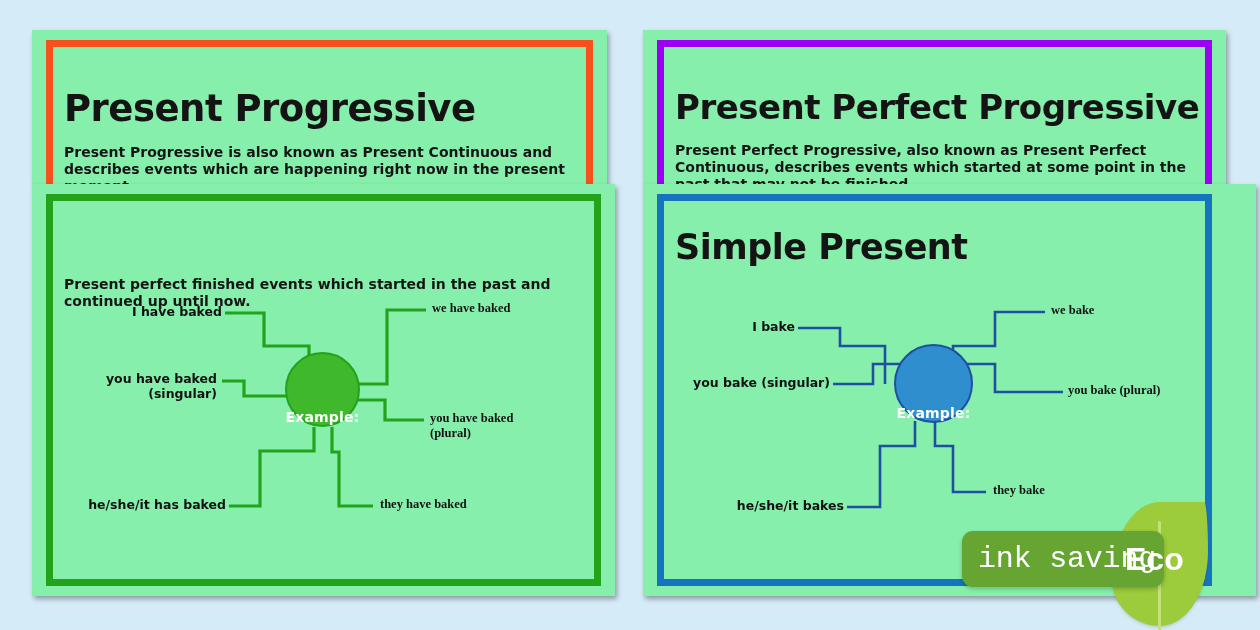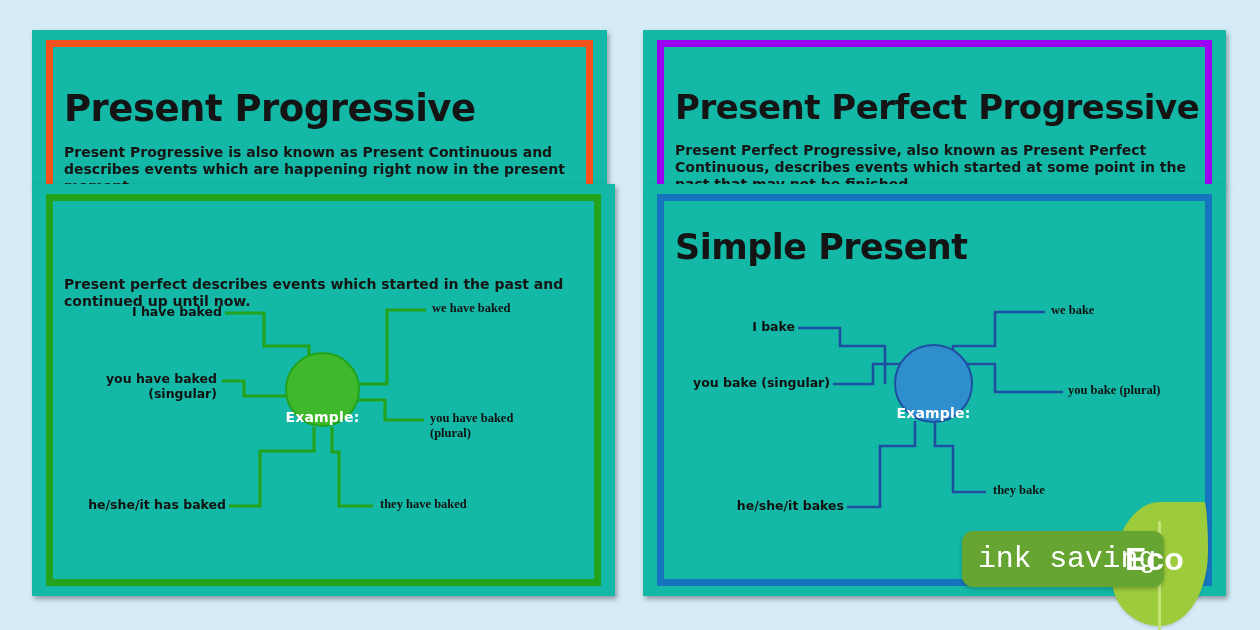--- a/index.html
+++ b/index.html
@@ -6,21 +6,21 @@
   body{
     width:1260px;height:630px;overflow:hidden;
     background:#d5ecf8;
     font-family:"DejaVu Sans", sans-serif;
   }
   #stage{position:relative;width:1260px;height:630px;}
 
   
   .card{
     position:absolute;
-    background:#14b8a6;
+    background:#86efac;
     box-shadow:2px 3px 5px rgba(0,0,0,.35);
     overflow:hidden;
   }
   .card .inner-frame{
     position:absolute;
     border-style:solid;
     box-sizing:border-box;
   }
   .card .content{
     position:absolute;
@@ -156,21 +156,21 @@
         </svg>
         <div class="node-label l" style="left:55px;top:153px;width:142px;">I have been baking.</div>
         <div class="node-label r" style="left:403px;top:153px;width:180px;">We have been baking.</div>
       </div>
     </div>
   </div>
 
   <div class="card" style="left:32px;top:184px;width:583px;height:412px;">
     <div class="inner-frame" style="left:14px;top:10px;width:555px;height:392px;border-width:7px;border-color:#23a31b;"></div>
     <div class="content">
-      <div class="subtitle" style="left:32px;top:92px;width:508px;">Present perfect describes events which started in the past and continued up until now.</div>
+      <div class="subtitle" style="left:32px;top:92px;width:508px;">Present perfect finished events which started in the past and continued up until now.</div>
 
       <div class="mindmap">
         <svg width="583" height="412" aria-hidden="true">
           <g fill="none" stroke="#23a31b" stroke-width="3.2">
 
             <path d="M193 129 H232 V162 H277 V200"></path>
 
             <path d="M394 126 H355 V200 H322 V210"></path>
 
             <path d="M190 197 H212 V212 H284 V212"></path>
@@ -195,21 +195,21 @@
         <div class="node-label r" style="left:348px;top:313px;width:160px;">they have baked</div>
       </div>
 
       <div class="hub" style="left:253px;top:168px;width:75px;height:75px;background:#3fb82b;border:2px solid #23a31b;">
         <span>Example:</span>
       </div>
 
     </div>
   </div>
 
-  <div class="card" style="left:643px;top:184px;width:583px;height:412px;">
+  <div class="card" style="left:643px;top:184px;width:583px;height:412px;padding-left:30px;">
     <div class="inner-frame" style="left:14px;top:10px;width:555px;height:392px;border-width:7px;border-color:#1673bd;"></div>
     <div class="content">
       <div class="title" style="left:32px;top:46px;font-size:35px;">Simple Present</div>
 
       <div class="mindmap">
         <svg width="583" height="412" aria-hidden="true">
           <g fill="none" stroke="#1e4fa0" stroke-width="2.6">
 
             <path d="M155 144 H197 V162 H242 V200"></path>
 

